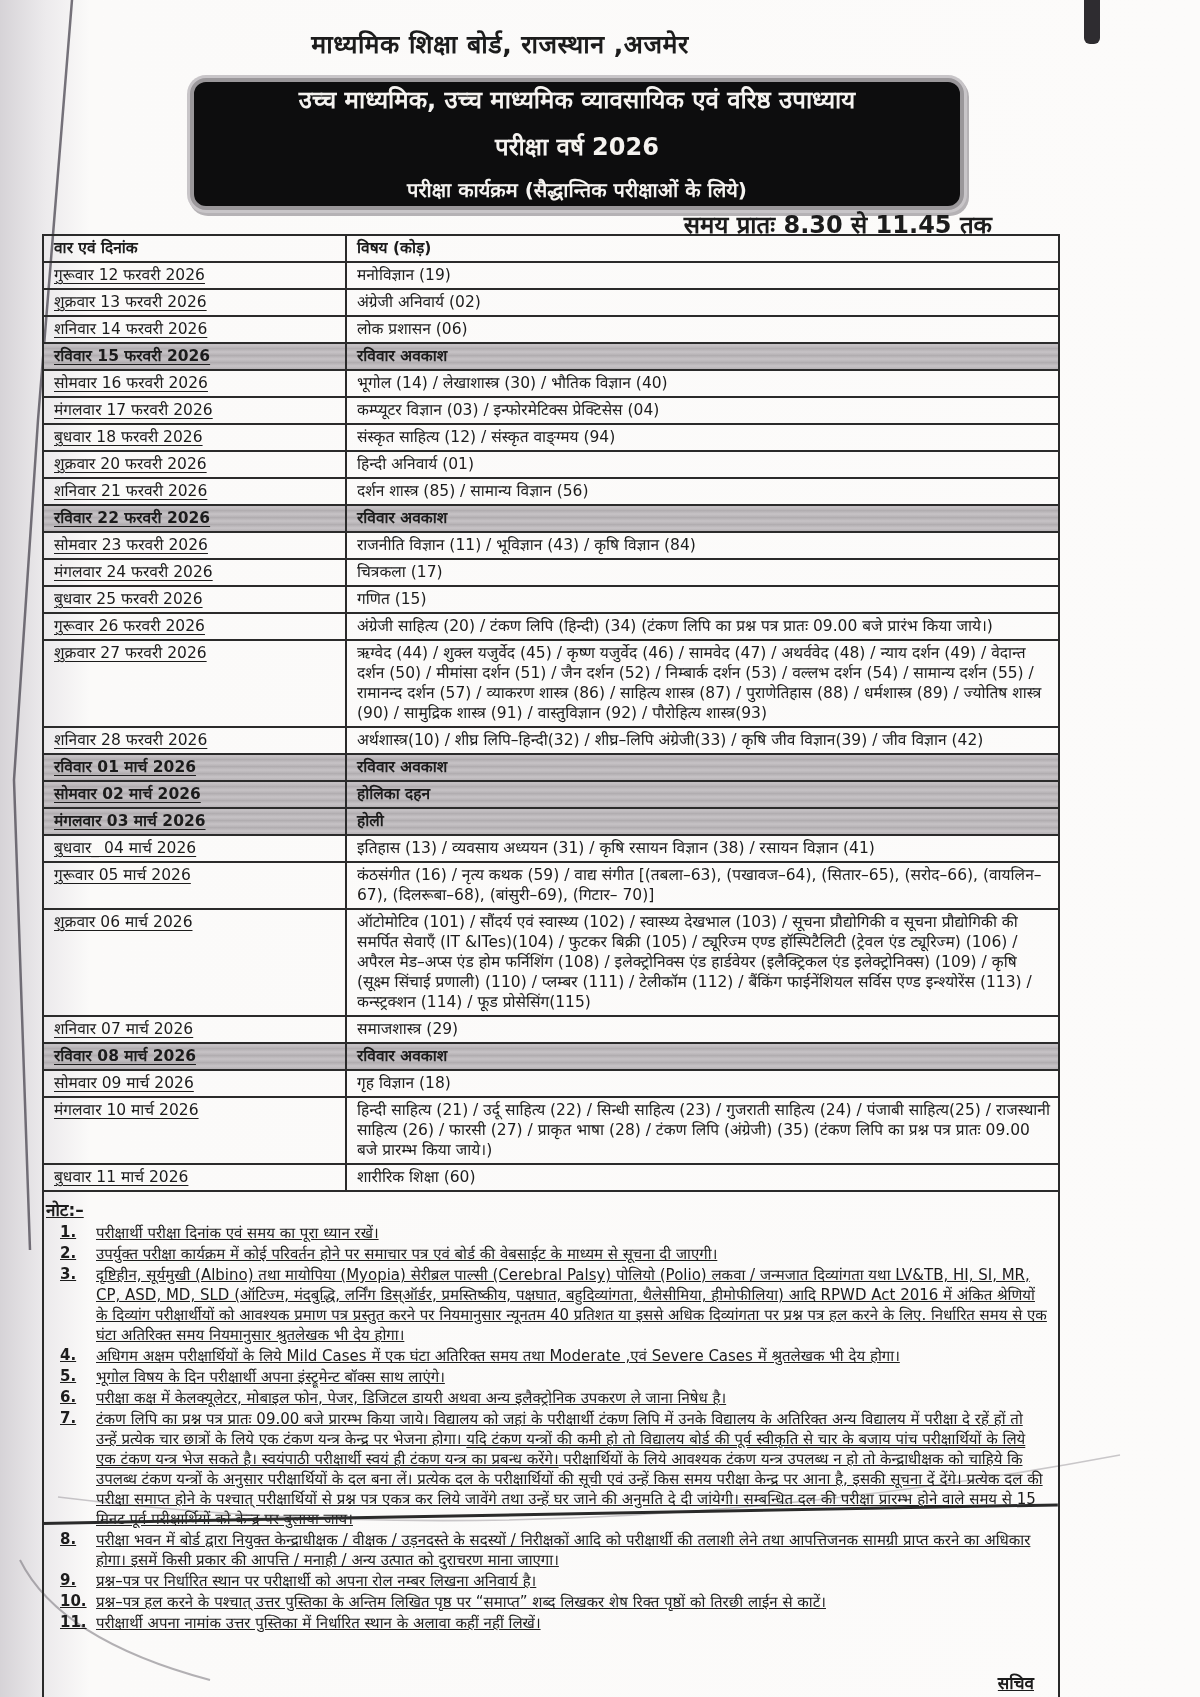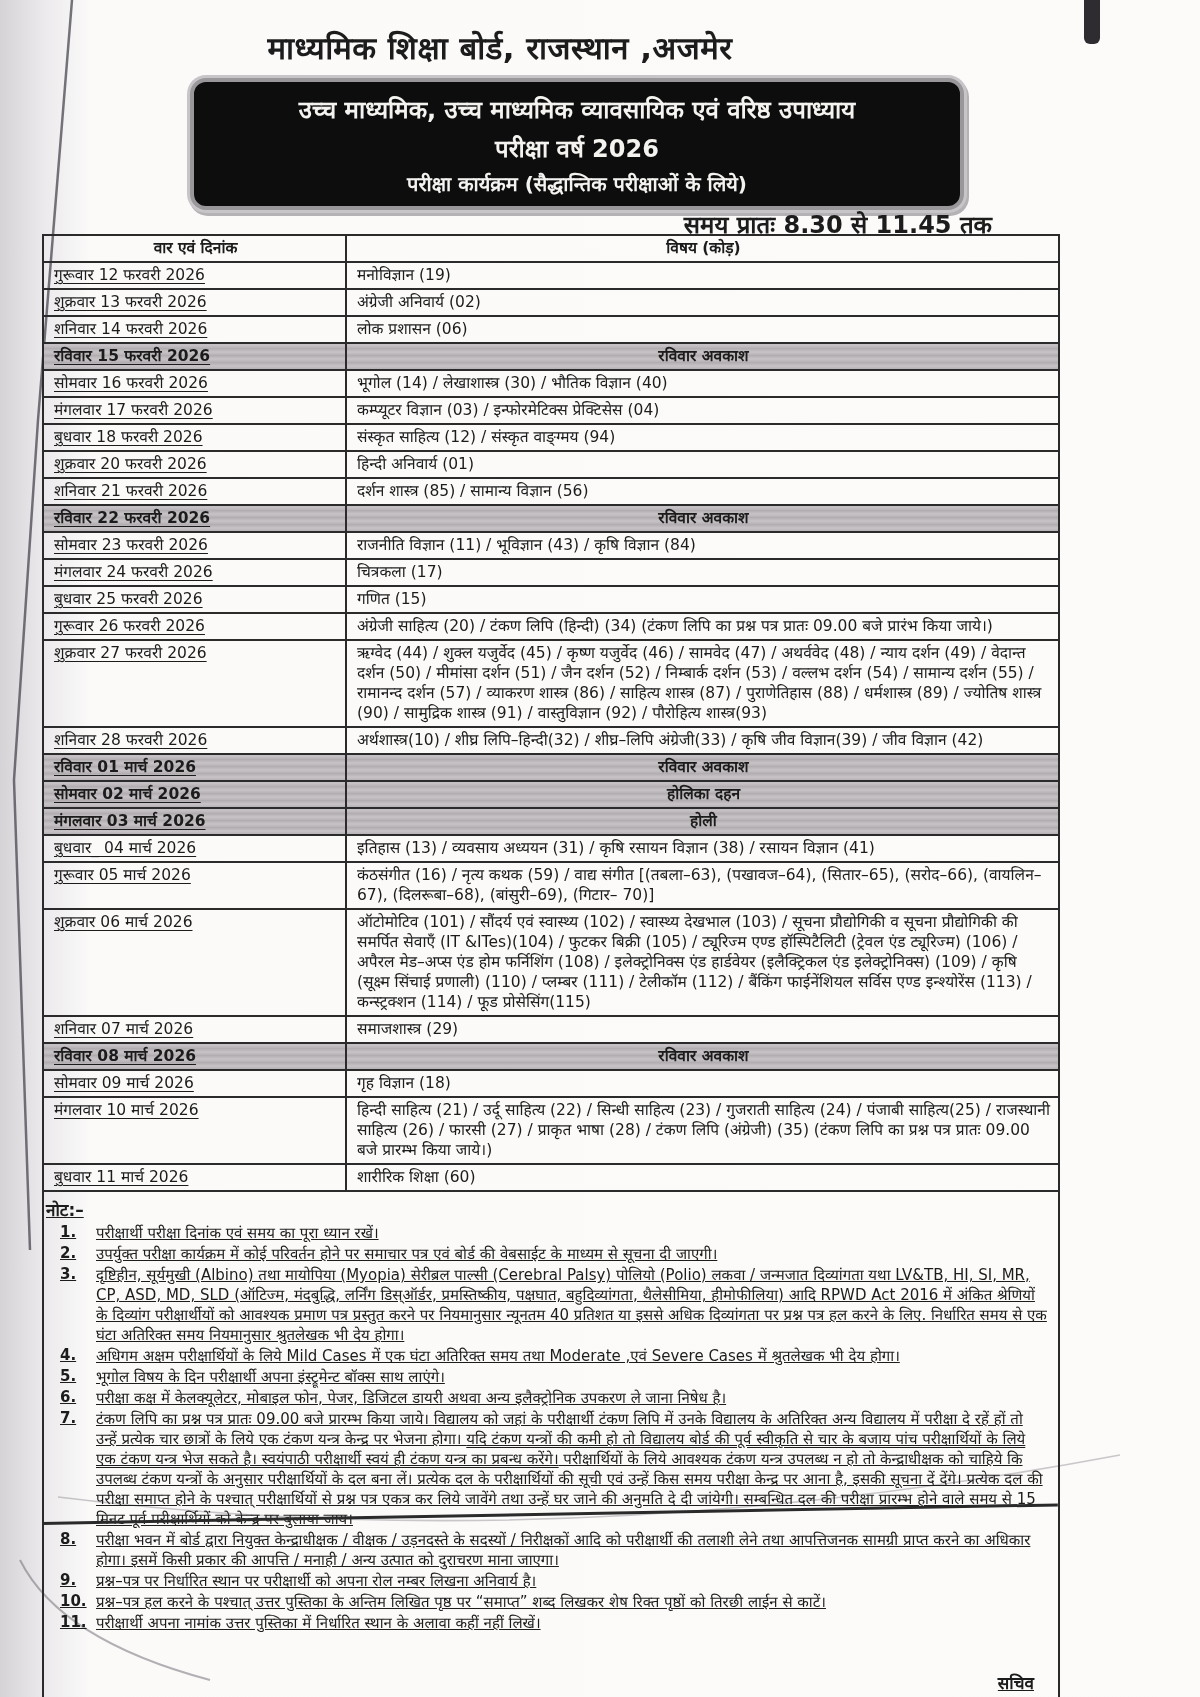--- a/index.html
+++ b/index.html
@@ -13,58 +13,58 @@
     position:absolute;inset:0;
     background:linear-gradient(to right,#d6d3d7 0,#eceaec 45px,#fbfaf9 90px,#fcfbfa 100%);
   }
   .scan-artifacts{position:absolute;inset:0;pointer-events:none;}
   .corner-mark{
     position:absolute;top:0;left:1084px;width:16px;height:44px;
     background:#17151a;border-radius:0 0 6px 6px;opacity:.9;
   }
   .page-title{
     position:absolute;top:26px;left:0;width:1000px;
-    text-align:center;font-size:31px;font-weight:bold;letter-spacing:.5px;
+    text-align:center;font-size:25px;font-weight:bold;letter-spacing:.5px;
   }
   .banner{
     position:absolute;top:78px;left:190px;width:766px;height:124px;
     background:#0d0d0e;border-radius:16px;
     border:4px solid #9a979a;
     box-shadow:0 0 0 3px #c8c5c8, 2px 3px 0 3px #b5b2b5;
-    color:#f5f3f0;display:flex;flex-direction:column;justify-content:center;align-items:center;
-    gap:6px;
+    color:#f5f3f0;display:flex;flex-direction:column;justify-content:flex-start;align-items:center;
+    gap:14px;
   }
   .banner .b1{font-size:24px;font-weight:bold;}
   .banner .b2{font-size:24px;font-weight:bold;}
   .banner .b3{font-size:20px;font-weight:bold;}
   .time-note{
     position:absolute;top:207px;left:0;width:992px;text-align:right;
     font-size:24px;font-weight:bold;
   }
   .doc-box{
     position:absolute;top:234px;left:42px;width:1014px;
     border-left:2px solid #2a2a2a;border-right:2px solid #2a2a2a;border-top:2px solid #2a2a2a;
     background:transparent;
   }
   table.sched{border-collapse:collapse;width:100%;table-layout:fixed;}
   table.sched th, table.sched td{
     border-bottom:2px solid #2b2b2b;
     padding:2px 8px 3px 10px;
     font-size:15.5px;line-height:20px;vertical-align:top;text-align:left;
     word-wrap:break-word;
   }
-  table.sched th{font-weight:bold;text-align:center;}
+  table.sched th{font-weight:bold;}
   .col-date{width:302px;}
   table.sched td.c-date, table.sched th.c-date{border-right:2px solid #2b2b2b;}
   .date{text-decoration:underline;text-underline-offset:3px;text-decoration-thickness:1px;}
   tr.holiday td{
     background:repeating-linear-gradient(0deg,#b6b2b5 0,#c7c3c6 3px,#aeaaad 7px);
     font-weight:bold;
   }
-  tr.holiday td.c-sub{text-align:center;}
+  tr.holiday td.c-sub{text-align:left;}
   .notes{padding:4px 6px 12px 2px;position:relative;text-decoration:underline;}
   .notes-heading{font-size:17px;font-weight:bold;margin:2px 0 2px 0px;}
   .note-row{display:flex;margin:1px 0;}
   .note-num{flex:0 0 36px;text-align:left;padding-left:14px;font-size:15px;font-weight:bold;}
   .note-text{flex:1;font-size:15px;line-height:20px;padding-right:4px;}
   .note-text .u{text-decoration:underline;text-underline-offset:3px;}
   .signature{
     text-align:right;font-size:17px;font-weight:bold;padding:2px 18px 0 0;margin-top:36px;
   }
   .bottom-line{

